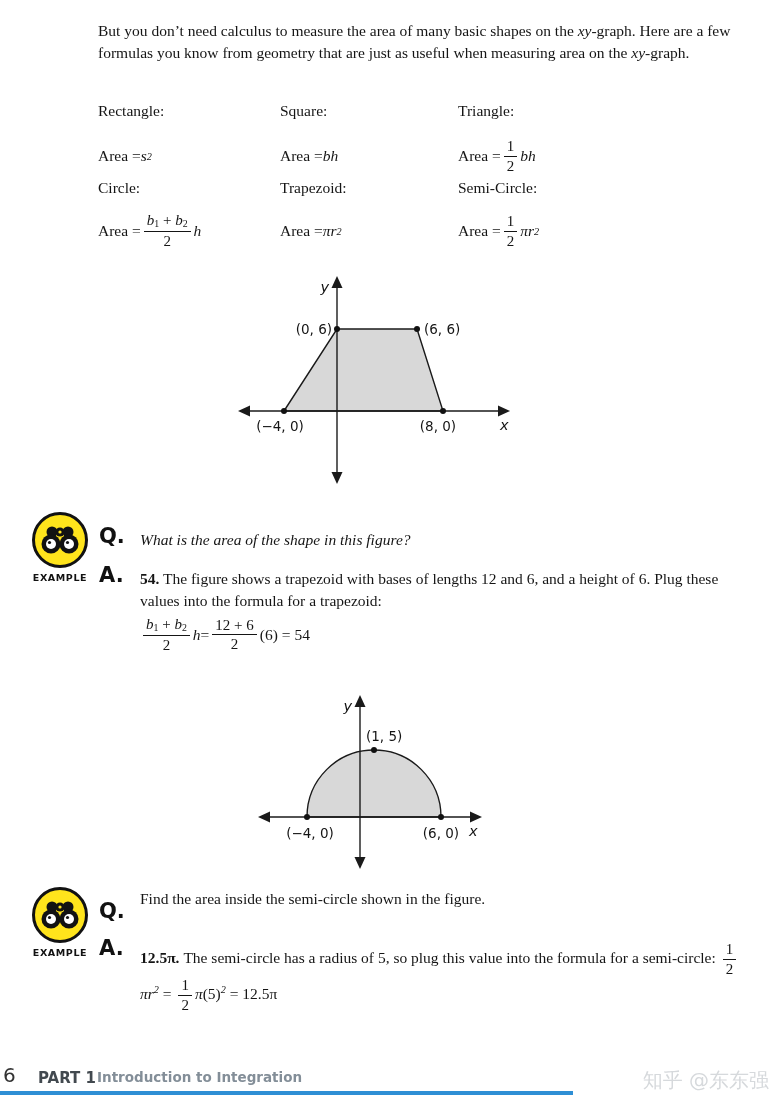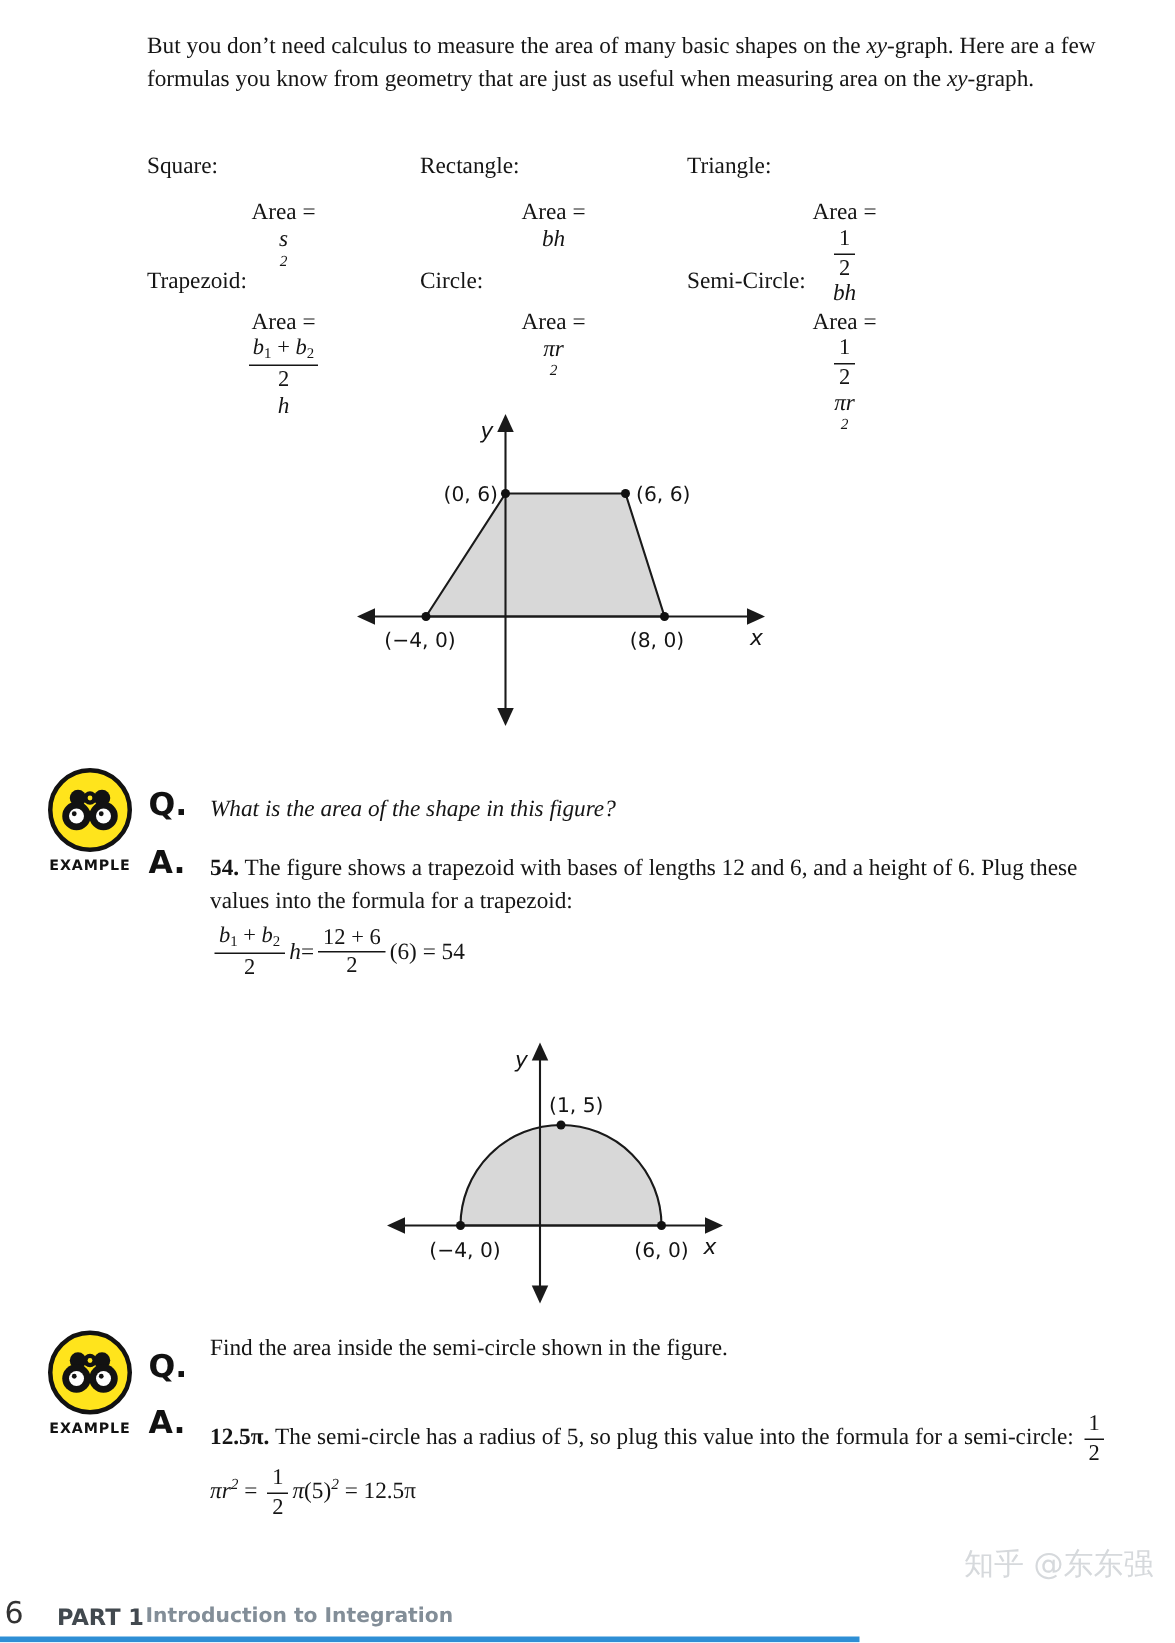--- a/index.html
+++ b/index.html
@@ -13,21 +13,21 @@
     font-size:15.5px; line-height:21.5px; margin:0;
   }
   .intro i{font-style:italic;}
   
   .formula-grid{
     position:absolute; left:98px; top:102px;
     display:grid; grid-template-columns:182px 178px 210px;
     grid-template-rows:31px 46px 27px 50px;
   }
   .f-label{font-size:15.5px;}
-  .f-formula{font-size:15.5px; display:flex; align-items:center;flex-direction:column;}
+  .f-formula{font-size:15.5px; display:flex; align-items:center;}
   .mvar{font-style:italic;}
   .sup{font-size:0.66em; vertical-align:0.55em; font-style:italic;}
   .subn{font-size:0.66em; vertical-align:-0.25em; font-style:normal;}
   .frac{display:inline-block; text-align:center; vertical-align:middle;
         margin:0 3px; line-height:1.1; font-size:15px;}
   .frac .num{display:block; border-bottom:1px solid #151515; padding:0 3px 1px;}
   .frac .den{display:block; padding-top:1px;}
   
   .fig1{position:absolute; left:238px; top:270px;}
   .fig2{position:absolute; left:258px; top:689px;}
@@ -48,57 +48,57 @@
   .math-line{position:absolute; font-size:15.5px; display:flex; align-items:center;}
   
   .page-number{position:absolute; left:3px; top:1063px;
         font-family:"DejaVu Sans", sans-serif; font-size:20px; color:#333;}
   .part-label{position:absolute; left:38px; top:1069px;
         font-family:"DejaVu Sans", sans-serif; font-weight:bold;
         font-size:15px; color:#42494f;}
   .part-title{position:absolute; left:97px; top:1069px;
         font-family:"DejaVu Sans", sans-serif; font-weight:bold;
         font-size:13.5px; color:#838e98;}
-  .watermark{position:absolute; right:14px; top:1029px;
+  .watermark{position:absolute; right:14px; top:1067px;
         font-family:"DejaVu Sans", sans-serif; font-size:20px; color:#d6d9dc;}
   .accent-bar{position:absolute; left:0; bottom:0; width:573px; height:4px;
         background:#2e8fd5;}
 </style>
 </head>
 <body>
 
 <div class="page">
 
   <p class="intro"><span>But you don’t need calculus to measure the area of many basic shapes on the </span><i>xy</i><span>-graph. Here are a few formulas you know from geometry that are just as useful when measuring area on the </span><i>xy</i><span>-graph.</span></p>
 
   <div class="formula-grid">
+    <div class="f-label">Rectangle:</div>
     <div class="f-label">Square:</div>
-    <div class="f-label">Rectangle:</div>
     <div class="f-label">Triangle:</div>
 
     <div class="f-formula">
       <span>Area = </span>
         <span class="mvar">s</span>
         <span class="sup">2</span>
     </div>
     <div class="f-formula">
       <span>Area = </span>
         <span class="mvar">bh</span>
     </div>
     <div class="f-formula">
       <span>Area = </span>
         <span class="frac">
           <span class="num">1</span>
           <span class="den">2</span>
         </span>
         <span class="mvar">bh</span>
     </div>
 
+    <div class="f-label">Circle:</div>
     <div class="f-label">Trapezoid:</div>
-    <div class="f-label">Circle:</div>
     <div class="f-label">Semi-Circle:</div>
 
     <div class="f-formula">
       <span>Area = </span>
         <span class="frac">
           <span class="num"><span class="mvar">b</span><span class="subn">1</span><span> + </span><span class="mvar">b</span><span class="subn">2</span></span>
           <span class="den">2</span>
         </span>
         <span class="mvar">h</span>
     </div>

